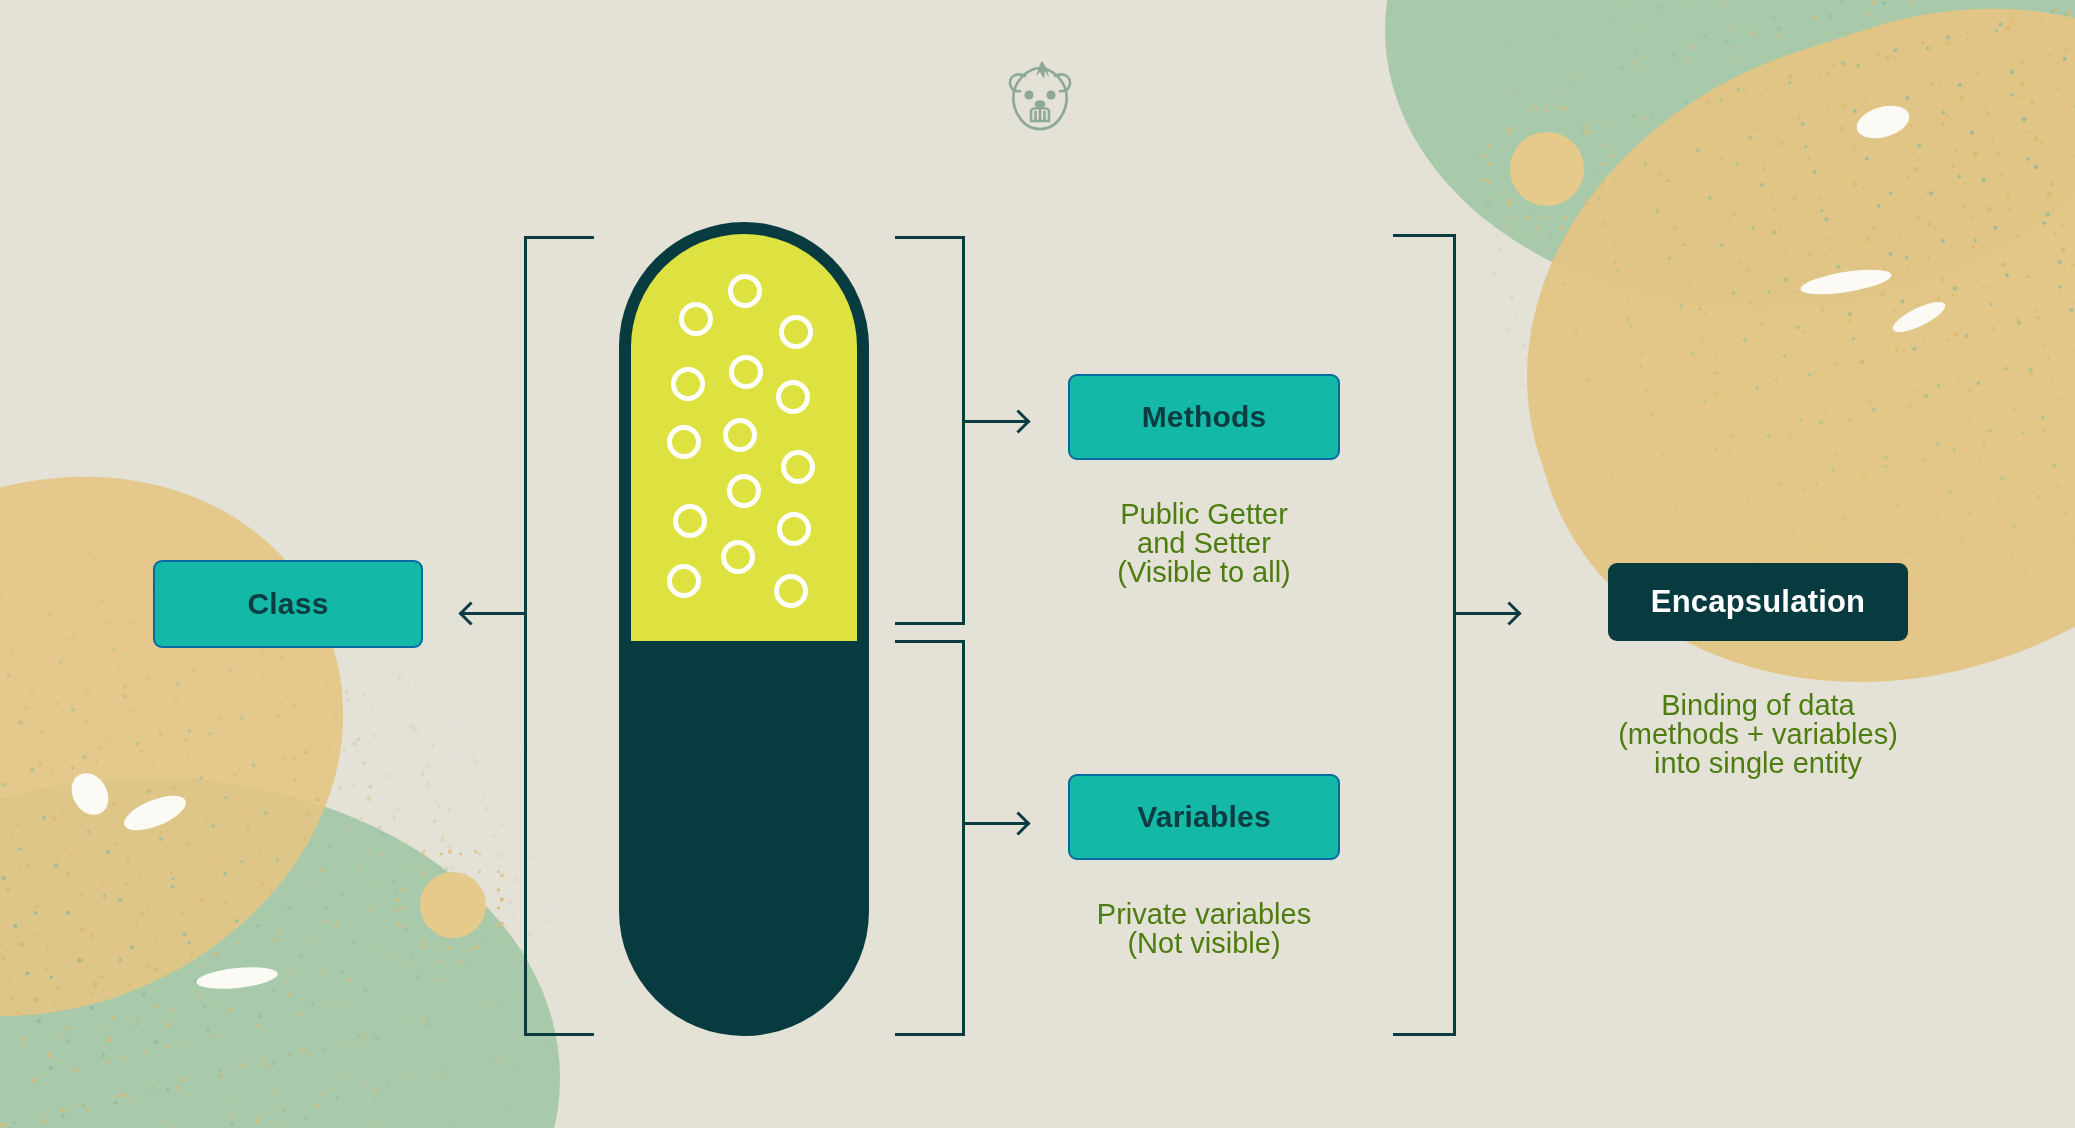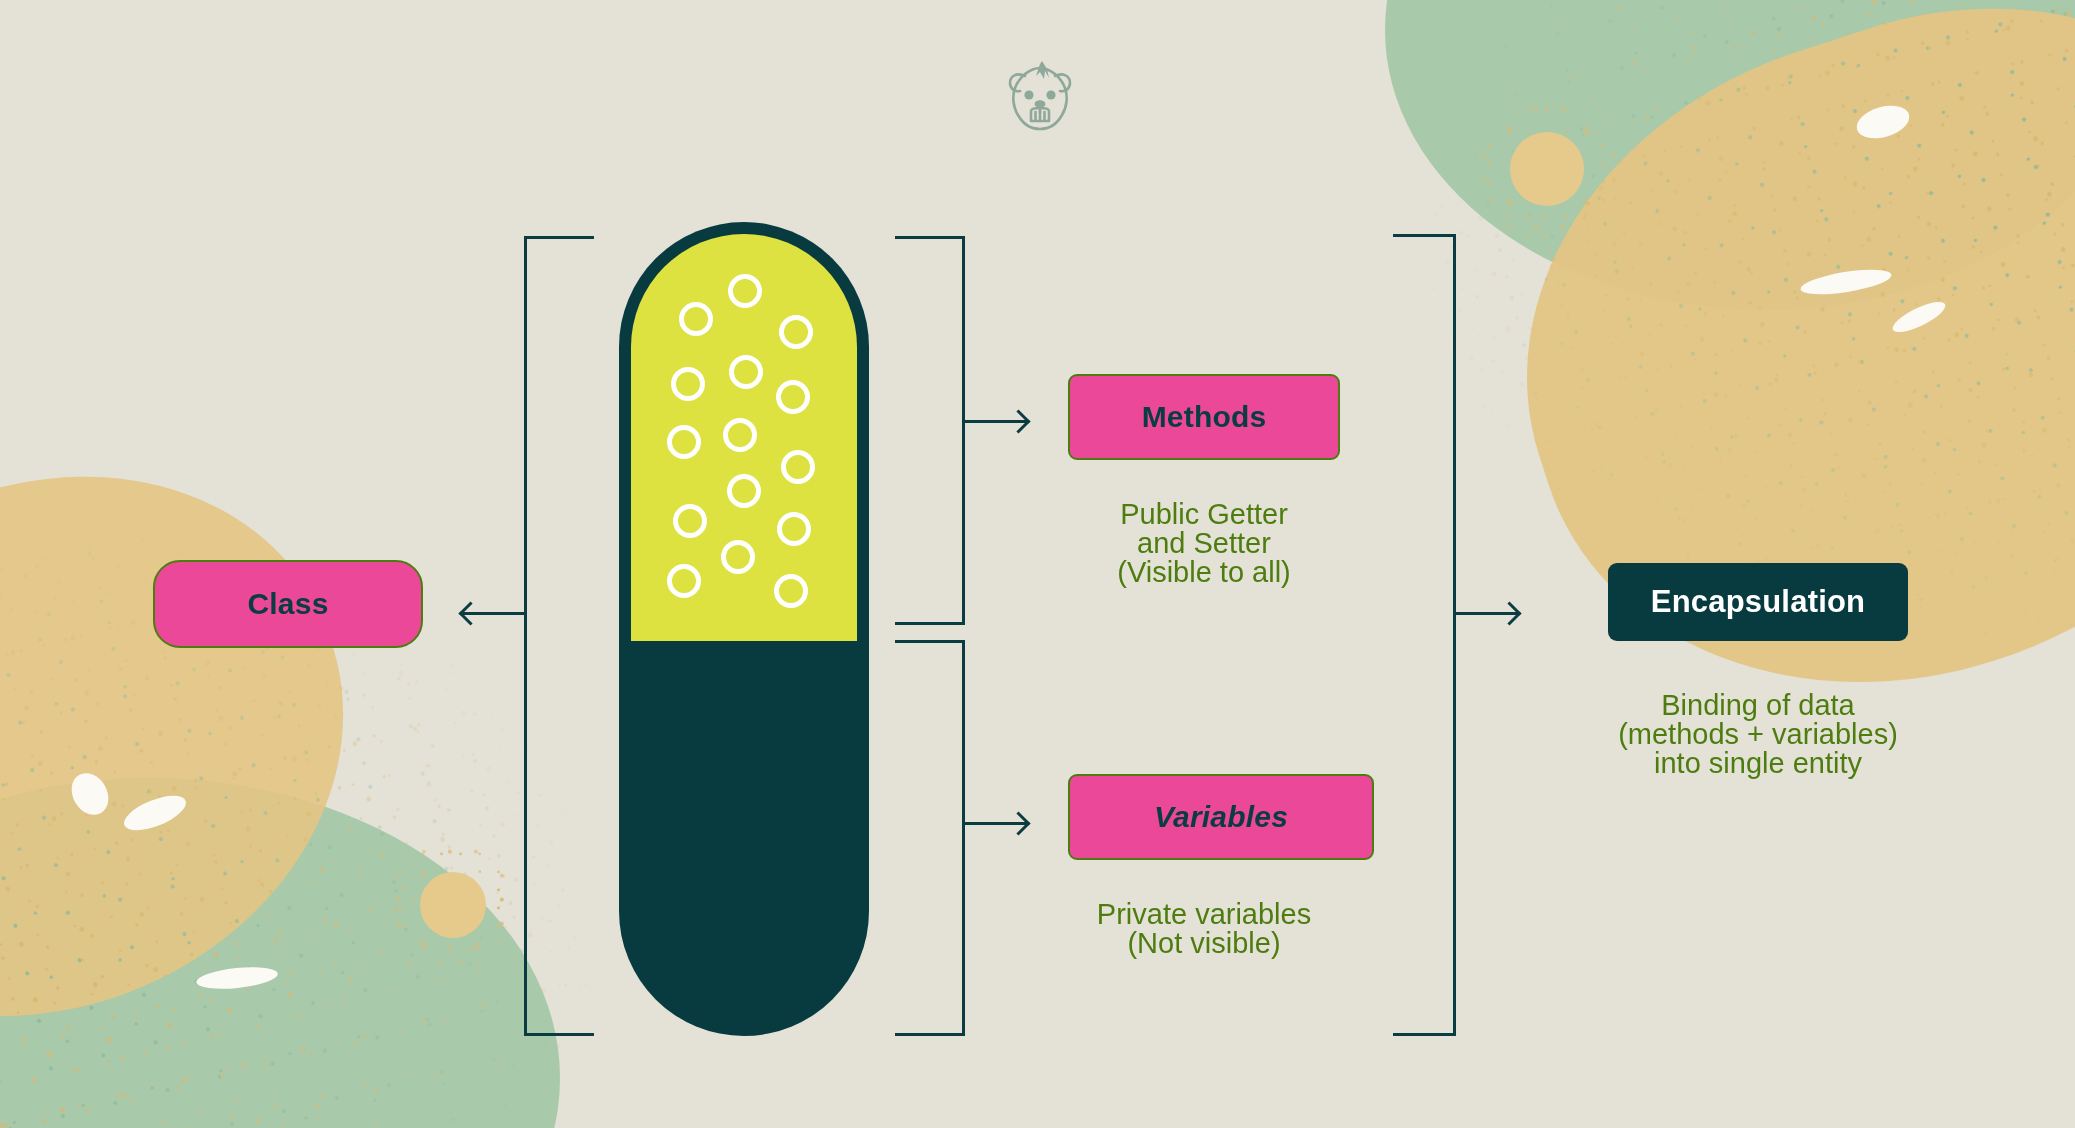--- a/index.html
+++ b/index.html
@@ -184,22 +184,22 @@
     position: absolute;
     box-sizing: border-box;
     display: flex;
     align-items: center;
     justify-content: center;
     border-radius: 9px;
     font-weight: bold;
     letter-spacing: .2px;
   }
   .box-green {
-    background: #ec4899;
-    border: 2px solid #4d7c0f;
+    background: #14b8a6;
+    border: 2px solid #0369a1;
     color: #0b3c41;
   }
   .box-dark {
     background: #083b40;
     color: #ffffff;
   }
 
   .caption {
     position: absolute;
     text-align: center;
@@ -275,28 +275,28 @@
   <div class="arrowhead arrow-right" style="left:1010px; top:413px;"></div>
 
   <div class="bracket bracket-right" style="left:895px; top:640px; width:70px; height:396px;"></div>
   <div class="connector" style="left:963px; top:822px; width:64px;"></div>
   <div class="arrowhead arrow-right" style="left:1010px; top:815px;"></div>
 
   <div class="bracket bracket-right" style="left:1393px; top:234px; width:63px; height:802px;"></div>
   <div class="connector" style="left:1454px; top:612px; width:64px;"></div>
   <div class="arrowhead arrow-right" style="left:1501px; top:605px;"></div>
 
-  <div class="box box-green" style="left:153px; top:560px; width:270px; height:88px; font-size:30px;border-radius:27px;">Class</div>
+  <div class="box box-green" style="left:153px; top:560px; width:270px; height:88px; font-size:30px;">Class</div>
 
   <div class="box box-green" style="left:1068px; top:374px; width:272px; height:86px; font-size:30px;">Methods</div>
   <div class="caption" style="left:1004px; top:500px; width:400px;">Public Getter
 and Setter
 (Visible to all)</div>
 
-  <div class="box box-green" style="left:1068px; top:774px; width:306px; height:86px; font-size:30px;font-style:italic;">Variables</div>
+  <div class="box box-green" style="left:1068px; top:774px; width:272px; height:86px; font-size:30px;">Variables</div>
   <div class="caption" style="left:1004px; top:900px; width:400px;">Private variables
 (Not visible)</div>
 
   <div class="box box-dark" style="left:1608px; top:563px; width:300px; height:78px; font-size:31px;">Encapsulation</div>
   <div class="caption" style="left:1540px; top:691px; width:436px;">Binding of data
 (methods + variables)
 into single entity</div>
 
 </div>
 

